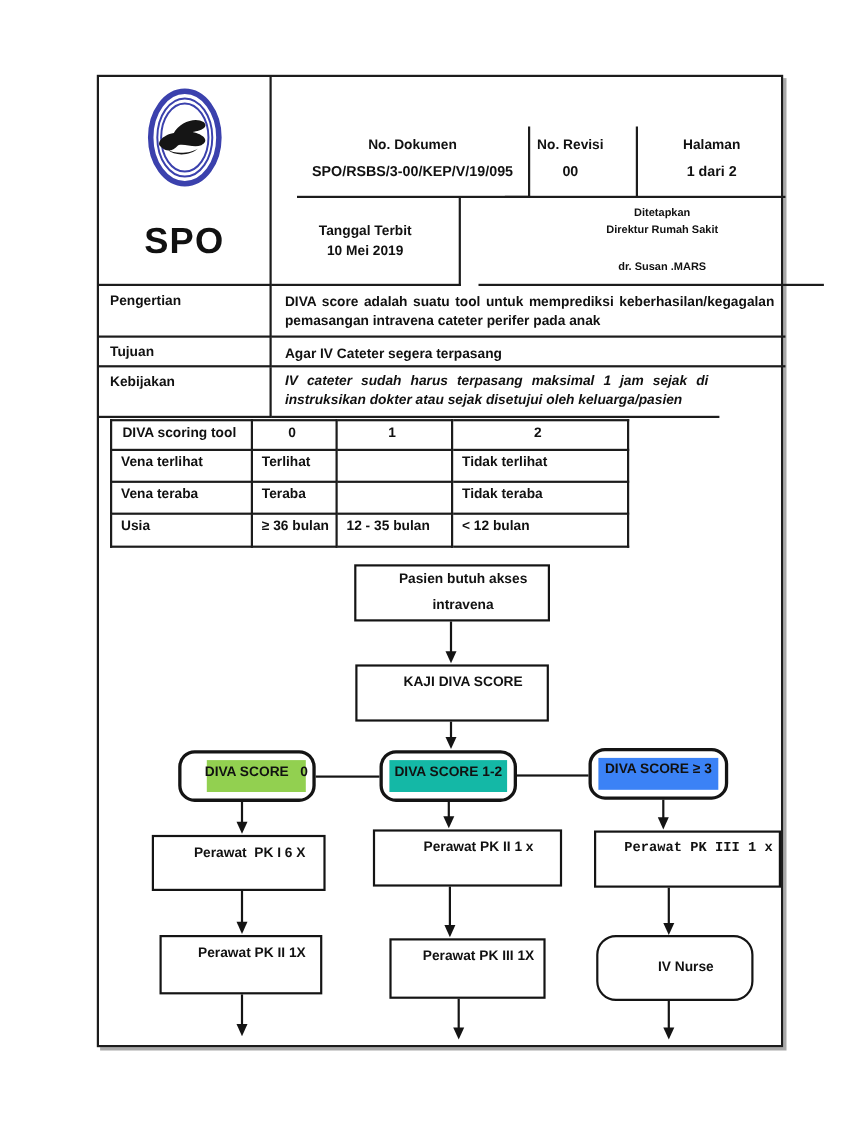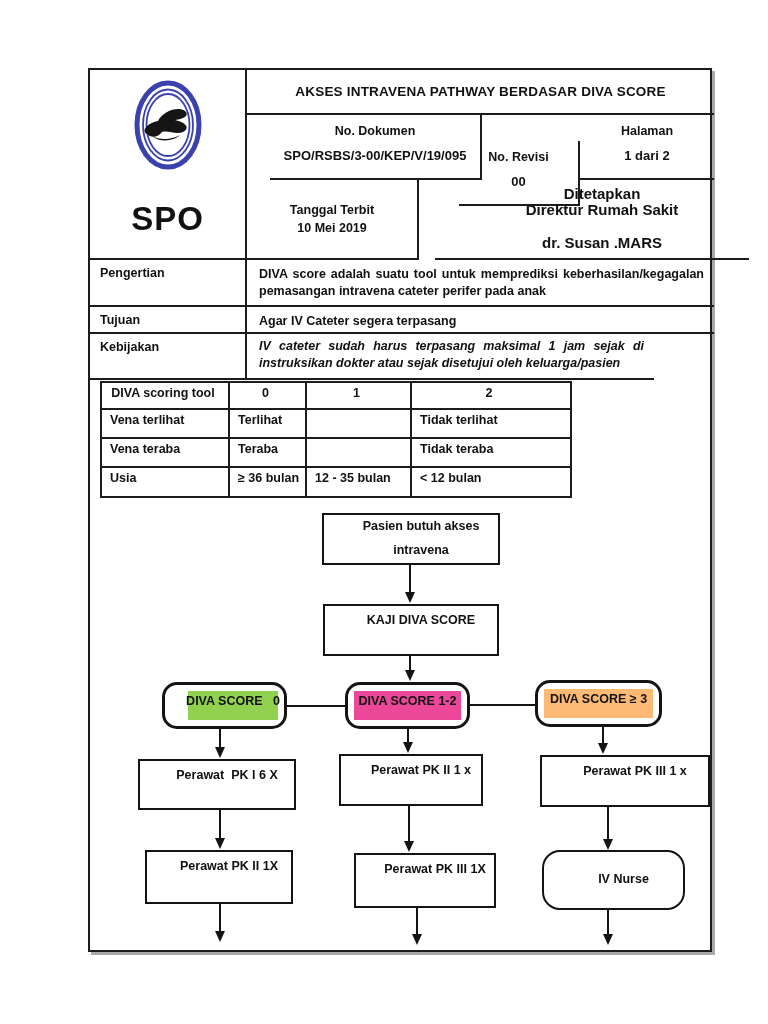--- a/index.html
+++ b/index.html
@@ -47,41 +47,40 @@
   <div class="cell br ctr" style="left:0;top:0;width:157px;height:110px;">
     <svg width="104" height="96" viewBox="0 0 104 96">
       <ellipse cx="52" cy="48" rx="31" ry="42" fill="none" stroke="#3B41AD" stroke-width="5"></ellipse>
       <ellipse cx="52" cy="48" rx="25" ry="35.5" fill="none" stroke="#3B41AD" stroke-width="1.8"></ellipse>
       <ellipse cx="52" cy="48" rx="21.5" ry="31" fill="none" stroke="#3B41AD" stroke-width="1.8"></ellipse>
       <path fill="#151515" d="M31,57 C25,54 31,46 42,44 C47,34 62,29 69,34 C74,38 68,42 59,43 C69,45 75,51 67,55 C60,58 52,53 46,55 C41,61 35,61 31,57 Z
         M36,59 C44,64 58,62 64,58 C58,64 44,66 36,59 Z"></path>
     </svg>
   </div>
 
-  <div class="cell bb ctr hdr-title" style="left:157px;top:0;width:467px;height:45px;">AKSES INTRAVENA PATHWAY BERDASAR DIVA SCORE</div>
 
   <div class="cell br bb col" style="left:157px;top:45px;width:212px;height:65px;margin-left:23px;">
     <div class="sub-label">No. Dokumen</div>
     <div class="sub-value">SPO/RSBS/3-00/KEP/V/19/095</div>
   </div>
-  <div class="cell br bb col" style="left:369px;top:45px;width:121px;height:65px;margin-top:26px;">
+  <div class="cell br bb col" style="left:369px;top:45px;width:121px;height:65px;">
     <div class="sub-label">No. Revisi</div>
     <div class="sub-value">00</div>
   </div>
   <div class="cell bb col" style="left:490px;top:45px;width:134px;height:65px;">
     <div class="sub-label">Halaman</div>
     <div class="sub-value">1 dari 2</div>
   </div>
 
   <div class="cell br bb ctr spo-big" style="left:0;top:110px;width:157px;height:80px;">SPO</div>
   <div class="cell br bb col" style="left:157px;top:110px;width:172px;height:80px;justify-content:center;font-size:12.5px;line-height:18px;">
     <div>Tanggal Terbit</div>
     <div>10 Mei 2019</div>
   </div>
-  <div class="cell bb col" style="left:345px;top:110px;width:314px;height:80px;font-size:15px;line-height:16px;padding-left:20px;">
+  <div class="cell bb col" style="left:345px;top:110px;width:314px;height:80px;font-size:10px;line-height:16px;padding-left:20px;">
     <div style="margin-top:6px;">Ditetapkan</div>
     <div>Direktur Rumah Sakit</div>
     <div style="margin-top:auto;margin-bottom:7px;">dr. Susan .MARS</div>
   </div>
 
   <div class="cell br bb lbl" style="left:0;top:190px;width:157px;height:47px;">Pengertian</div>
   <div class="cell bb sec-text" style="left:157px;top:190px;width:467px;height:47px;">DIVA score adalah suatu tool untuk memprediksi keberhasilan/kegagalan pemasangan intravena cateter perifer pada anak</div>
 
   <div class="cell br bb lbl" style="left:0;top:237px;width:157px;height:27px;">Tujuan</div>
   <div class="cell bb sec-text single" style="left:157px;top:237px;width:467px;height:27px;padding-top:6px;">Agar IV Cateter segera terpasang</div>
@@ -125,39 +124,39 @@
 
   <div class="node" style="left:233px;top:534px;width:176px;height:52px;">
     <div class="top">KAJI DIVA SCORE</div>
   </div>
   <div class="varrow" style="left:319px;top:586px;height:15px;"></div>
 
   <div class="rnode" style="left:72px;top:612px;width:125px;height:47px;padding-left:23px;">
     <div class="rfill" style="background-color: rgb(146, 208, 80);">DIVA SCORE   0</div>
   </div>
   <div class="rnode" style="left:255px;top:612px;width:125px;height:47px;">
-    <div class="rfill" style="background-color: #ec4899;">DIVA SCORE 1-2</div>
+    <div class="rfill" style="background-color: #14b8a6;">DIVA SCORE 1-2</div>
   </div>
   <div class="rnode" style="left:445px;top:610px;width:127px;height:47px;">
-    <div class="rfill" style="background-color: #fdba74;">DIVA SCORE ≥ 3</div>
+    <div class="rfill" style="background-color: #3b82f6;">DIVA SCORE ≥ 3</div>
   </div>
   <div class="hline" style="left:197px;top:635px;width:58px;"></div>
   <div class="hline" style="left:380px;top:634px;width:65px;"></div>
 
   <div class="varrow" style="left:129px;top:659px;height:19px;"></div>
   <div class="varrow" style="left:317px;top:659px;height:14px;"></div>
   <div class="varrow" style="left:512px;top:657px;height:17px;"></div>
 
   <div class="node" style="left:48px;top:689px;width:158px;height:51px;">
     <div class="top">Perawat  PK I 6 X</div>
   </div>
-  <div class="node" style="left:249px;top:684px;width:144px;height:52px;">
+  <div class="node" style="left:249px;top:684px;width:172px;height:52px;">
     <div class="top">Perawat PK II 1 x</div>
   </div>
-  <div class="node" style="left:450px;top:685px;width:170px;height:52px;">
+  <div class="node" style="left:450px;top:685px;width:170px;height:52px;font-family:Liberation Mono, monospace;">
     <div class="top">Perawat PK III 1 x</div>
   </div>
 
   <div class="varrow" style="left:129px;top:740px;height:29px;"></div>
   <div class="varrow" style="left:318px;top:736px;height:36px;"></div>
   <div class="varrow" style="left:517px;top:737px;height:33px;"></div>
 
   <div class="node" style="left:55px;top:780px;width:148px;height:54px;">
     <div class="top">Perawat PK II 1X</div>
   </div>

